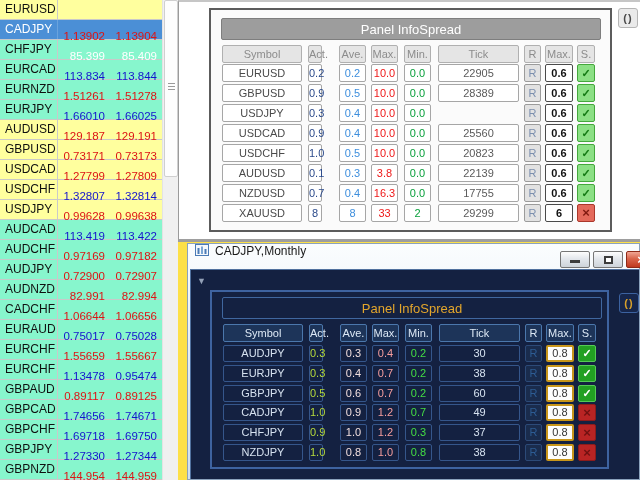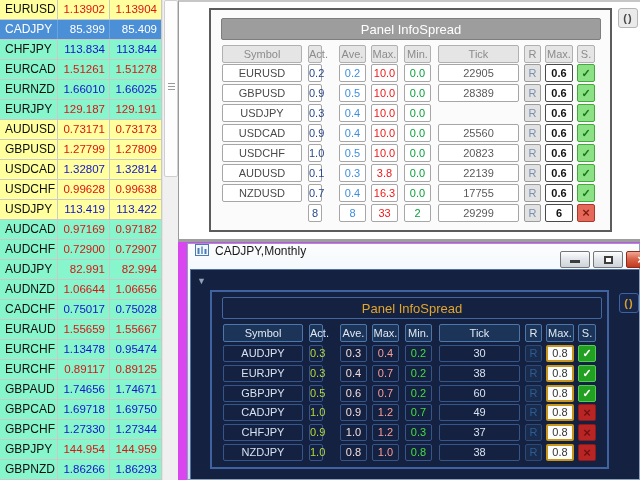--- a/index.html
+++ b/index.html
@@ -1,28 +1,28 @@
 <!DOCTYPE html>
 <html><head>
 <meta charset="utf-8">
 <style>
   html,body{margin:0;padding:0;background:#fff;}
-  .screen{position:relative;width:640px;height:480px;overflow:hidden;background:#d946ef;
+  .screen{position:relative;width:640px;height:480px;overflow:hidden;background:#fde047;
           font-family:"Liberation Sans",sans-serif;}
   *{box-sizing:border-box;}
 
   
   .market-watch{position:absolute;left:0;top:0;width:162px;height:480px;background:#fff;}
   .mw-row{display:flex;height:20px;border-bottom:1px solid #c9c9c9;}
   .bg-yellow{background:#ffff9e;}
   .bg-teal{background:#87f6cd;}
   .bg-selected{background:#4b8fd6;}
   .mw-sym{width:58px;padding-left:5px;font-size:12px;line-height:19px;color:#101010;
           border-right:1px solid #c9c9c9;overflow:hidden;}
-  .mw-num{width:52px;text-align:right;padding-right:4px;font-size:11.5px;line-height:19px;}
+  .mw-num{width:52px;text-align:right;padding-right:4px;font-size:11.5px;line-height:19px;margin-top:27px;}
   .mw-bid{border-right:1px solid #c9c9c9;}
   .mw-ask{border-right:1px solid #c9c9c9;}
   .tr-down .mw-num{color:#dc1414;}
   .tr-up .mw-num{color:#1414cc;}
   .tr-sel .mw-num{color:#ffffff;}
   .bg-selected .mw-sym{color:#ffffff;border-right-color:#6aa3dd;}
   .bg-selected .mw-bid{border-right-color:#6aa3dd;}
 
   
   .mw-scroll{position:absolute;left:162px;top:0;width:16px;height:480px;background:#f0f0f0;
@@ -374,20 +374,21 @@
             <span class="pcell c-ave lp-ave">0.4</span>
             <span class="pcell c-max lp-max">16.3</span>
             <span class="pcell c-min lp-min">0.0</span>
             <span class="pcell c-tick lp-tick">17755</span>
             <button class="pcell c-r lp-r">R</button>
             <input class="pcell c-max2 lp-input" value="0.6" style="">
             <button class="pcell c-s lp-st st-check"><span class="st-icon"></span></button>
           </div>
 
           <div class="prow">
+            <span class="pcell c-sym lp-sym">XAUUSD</span>
             <span class="pcell c-act lp-act">8</span>
             <span class="pcell c-ave lp-ave">8</span>
             <span class="pcell c-max lp-max">33</span>
             <span class="pcell c-min lp-min">2</span>
             <span class="pcell c-tick lp-tick">29299</span>
             <button class="pcell c-r lp-r">R</button>
             <input class="pcell c-max2 lp-input" value="6" style="">
             <button class="pcell c-s lp-st st-cross"><span class="st-icon"></span></button>
           </div>
         </div>

